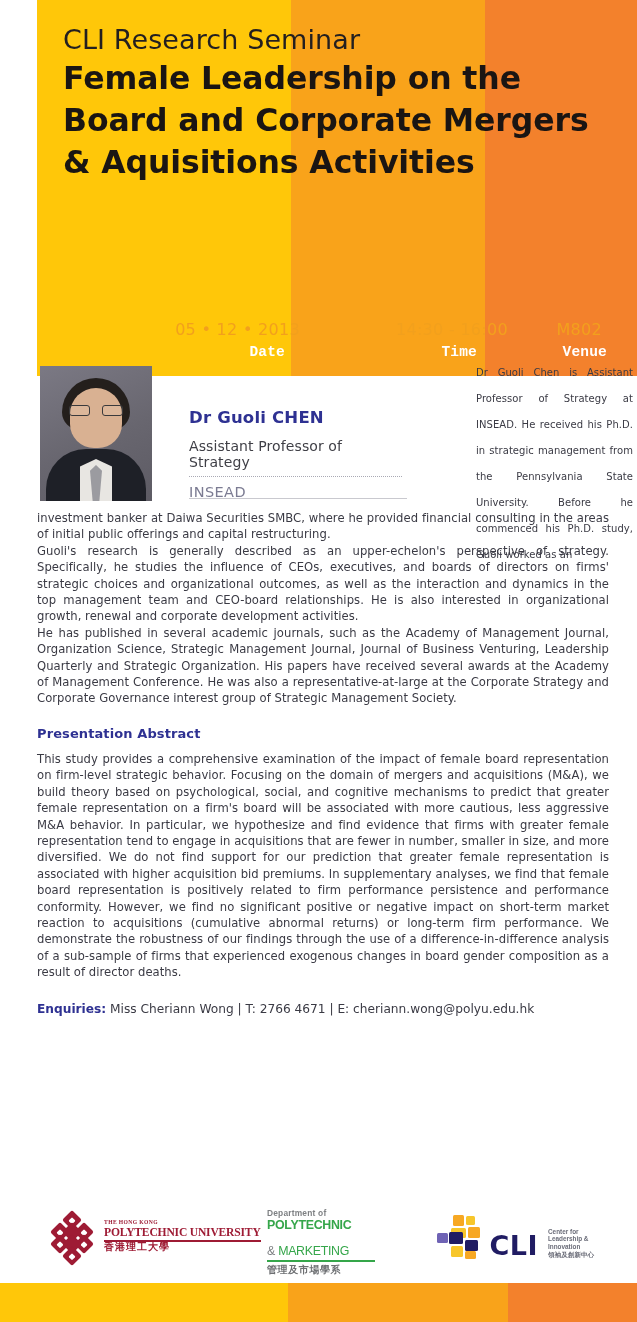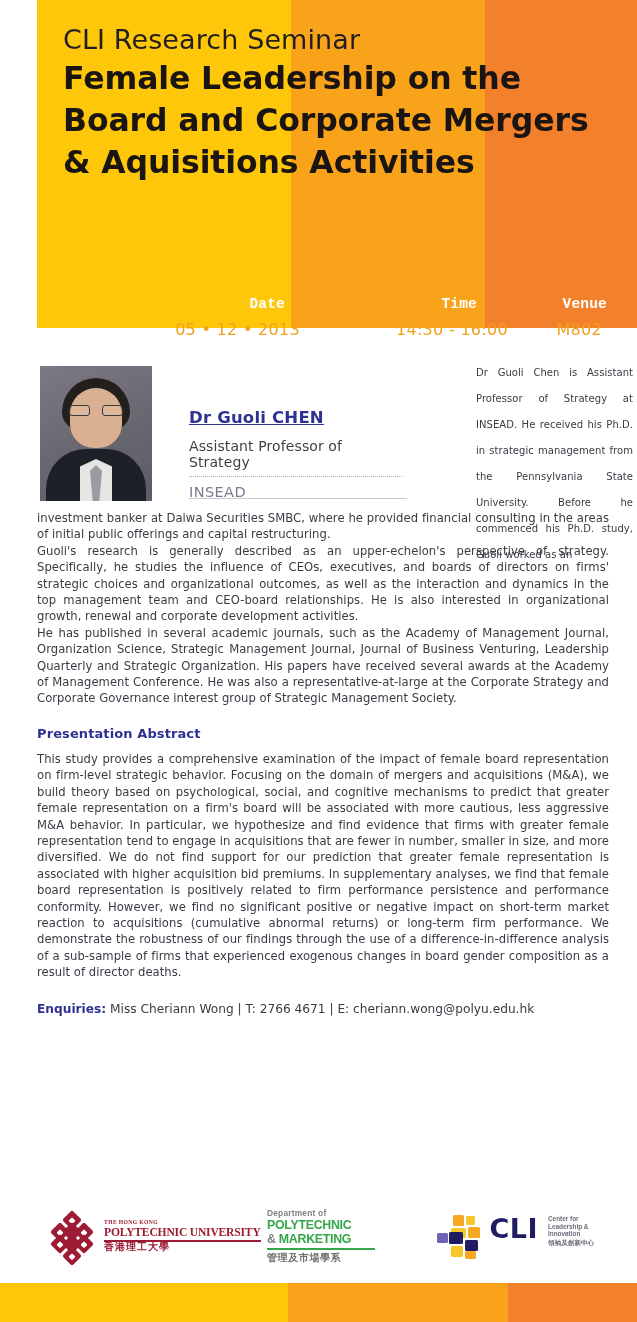--- a/index.html
+++ b/index.html
@@ -6,21 +6,21 @@
   body{
     width:637px;height:1322px;
     background:#ffffff;
     font-family:"Liberation Sans", sans-serif;
     overflow:hidden;
     position:relative;
   }
 
   
   .header{
-    position:absolute; left:37px; top:0; width:600px; height:328px;
+    position:absolute; left:37px; top:0; width:600px; height:376px;
     background:#ffc709;
     overflow:hidden;
   }
   .band-mid{position:absolute;left:254px;top:0;width:194px;height:100%;background:#f9a31a;}
   .band-dark{position:absolute;left:448px;top:0;width:152px;height:100%;background:#f3812c;}
 
   .header-inner{position:relative;z-index:3;padding:26px 0 0 26px;}
   .kicker{
     font-size:27px; color:#231f20; letter-spacing:.1px;
     font-weight:400; line-height:1.05;
@@ -98,21 +98,20 @@
   }
   .photo .tie{
     position:absolute;left:50px;bottom:0;width:12px;height:36px;background:#9b9ba0;
     clip-path:polygon(50% 0,100% 16%,78% 100%,22% 100%,0 16%);
   }
 
   .speaker-info{position:absolute;left:152px;top:50px;width:215px;}
   .sp-name{
     font-size:16.5px;font-weight:bold;color:#2e3192;letter-spacing:.2px;
     font-family:"DejaVu Sans", sans-serif;
-    text-decoration:underline;
   }
   .sp-role{
     font-size:14px;color:#3f3f46;margin-top:11px;letter-spacing:.1px;
     font-family:"DejaVu Sans", sans-serif;
   }
   .sp-dots{
     margin-top:6px;width:213px;border-top:1.5px dotted #a9a9b4;
   }
   .sp-org{
     font-size:14.5px;color:#7b7b92;margin-top:7px;letter-spacing:.4px;
@@ -167,27 +166,27 @@
   .pu-mark .hole{background:#ffffff;width:5px;height:5px;border-radius:1px;}
   .pu-text{line-height:1;}
   .pu-l1{font-size:5.6px;font-weight:bold;color:#9e1b34;letter-spacing:.4px;font-family:"Liberation Serif",serif;}
   .pu-l2{font-size:11.6px;font-weight:bold;color:#9e1b34;letter-spacing:-.2px;font-family:"Liberation Serif",serif;margin-top:1px;}
   .pu-rule{width:100%;height:1.6px;background:#9e1b34;margin-top:2px;}
   .pu-l3{font-size:10px;font-weight:bold;color:#9e1b34;margin-top:0;letter-spacing:1px;}
 
   .logo-dept{left:230px;top:4px;line-height:1;}
   .dp-l1{font-size:8.4px;font-weight:bold;color:#7e8083;letter-spacing:.2px;}
   .dp-l2{font-size:12.4px;font-weight:bold;color:#35a64a;letter-spacing:-.3px;margin-top:2px;}
-  .dp-l3{font-size:12.4px;font-weight:bold;color:#35a64a;letter-spacing:-.3px;margin-top:1px;}
+  .dp-l3{font-size:12.4px;font-weight:normal;color:#35a64a;letter-spacing:-.3px;margin-top:13px;}
   .dp-l3 .amp{color:#7e8083;}
   .dp-rule{width:108px;height:1.4px;background:#35a64a;margin-top:3px;}
   .dp-l4{font-size:10px;font-weight:bold;color:#6e7073;margin-top:3px;letter-spacing:.6px;}
 
   .logo-cli{left:400px;top:10px;}
-  .logo-cli .wrap{display:flex;align-items:flex-start;gap:8px;}
+  .logo-cli .wrap{display:flex;align-items:flex-end;gap:8px;}
   .cli-mark{width:48px;height:44px;position:relative;}
   .cli-mark span{position:absolute;border-radius:1.5px;}
   .cli-word{font-size:27px;font-weight:bold;color:#201c63;letter-spacing:.5px;line-height:1;font-family:"DejaVu Sans",sans-serif;}
   .cli-sub{line-height:1.18;margin-left:2px;}
   .cli-s1{font-size:6.4px;font-weight:bold;color:#6a6c78;}
   .cli-s2{font-size:6.4px;font-weight:bold;color:#6a6c78;}
   .cli-s3{font-size:6.6px;font-weight:bold;color:#6a6c78;margin-top:1px;}
 
   
   .footer{position:absolute;left:0;top:1283px;width:637px;height:39px;}

